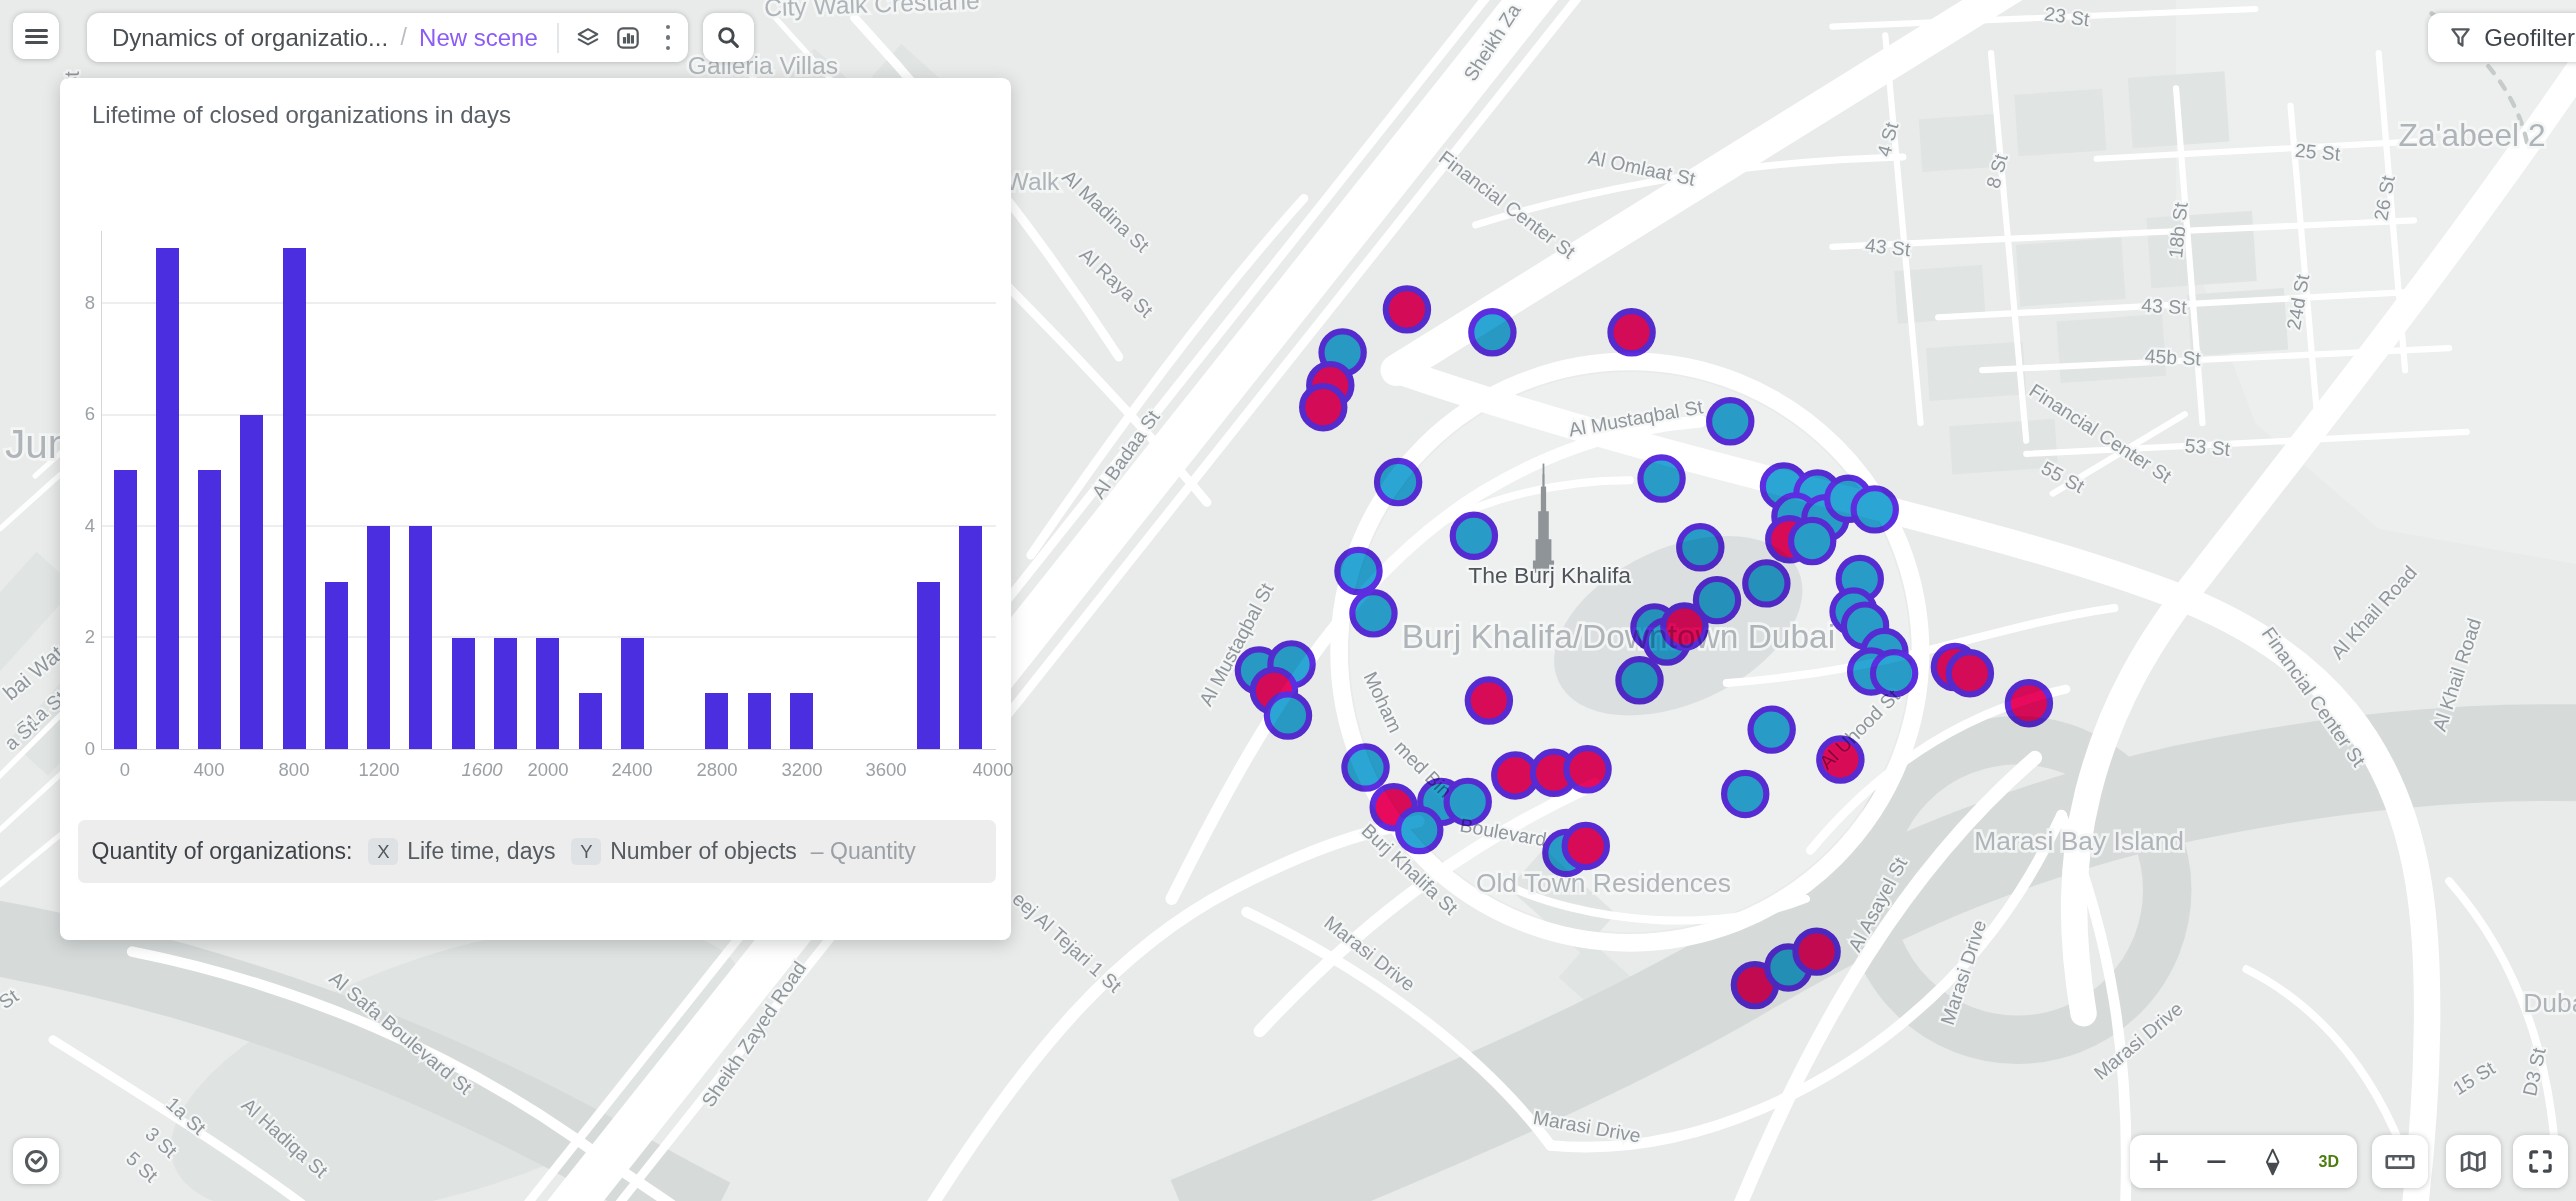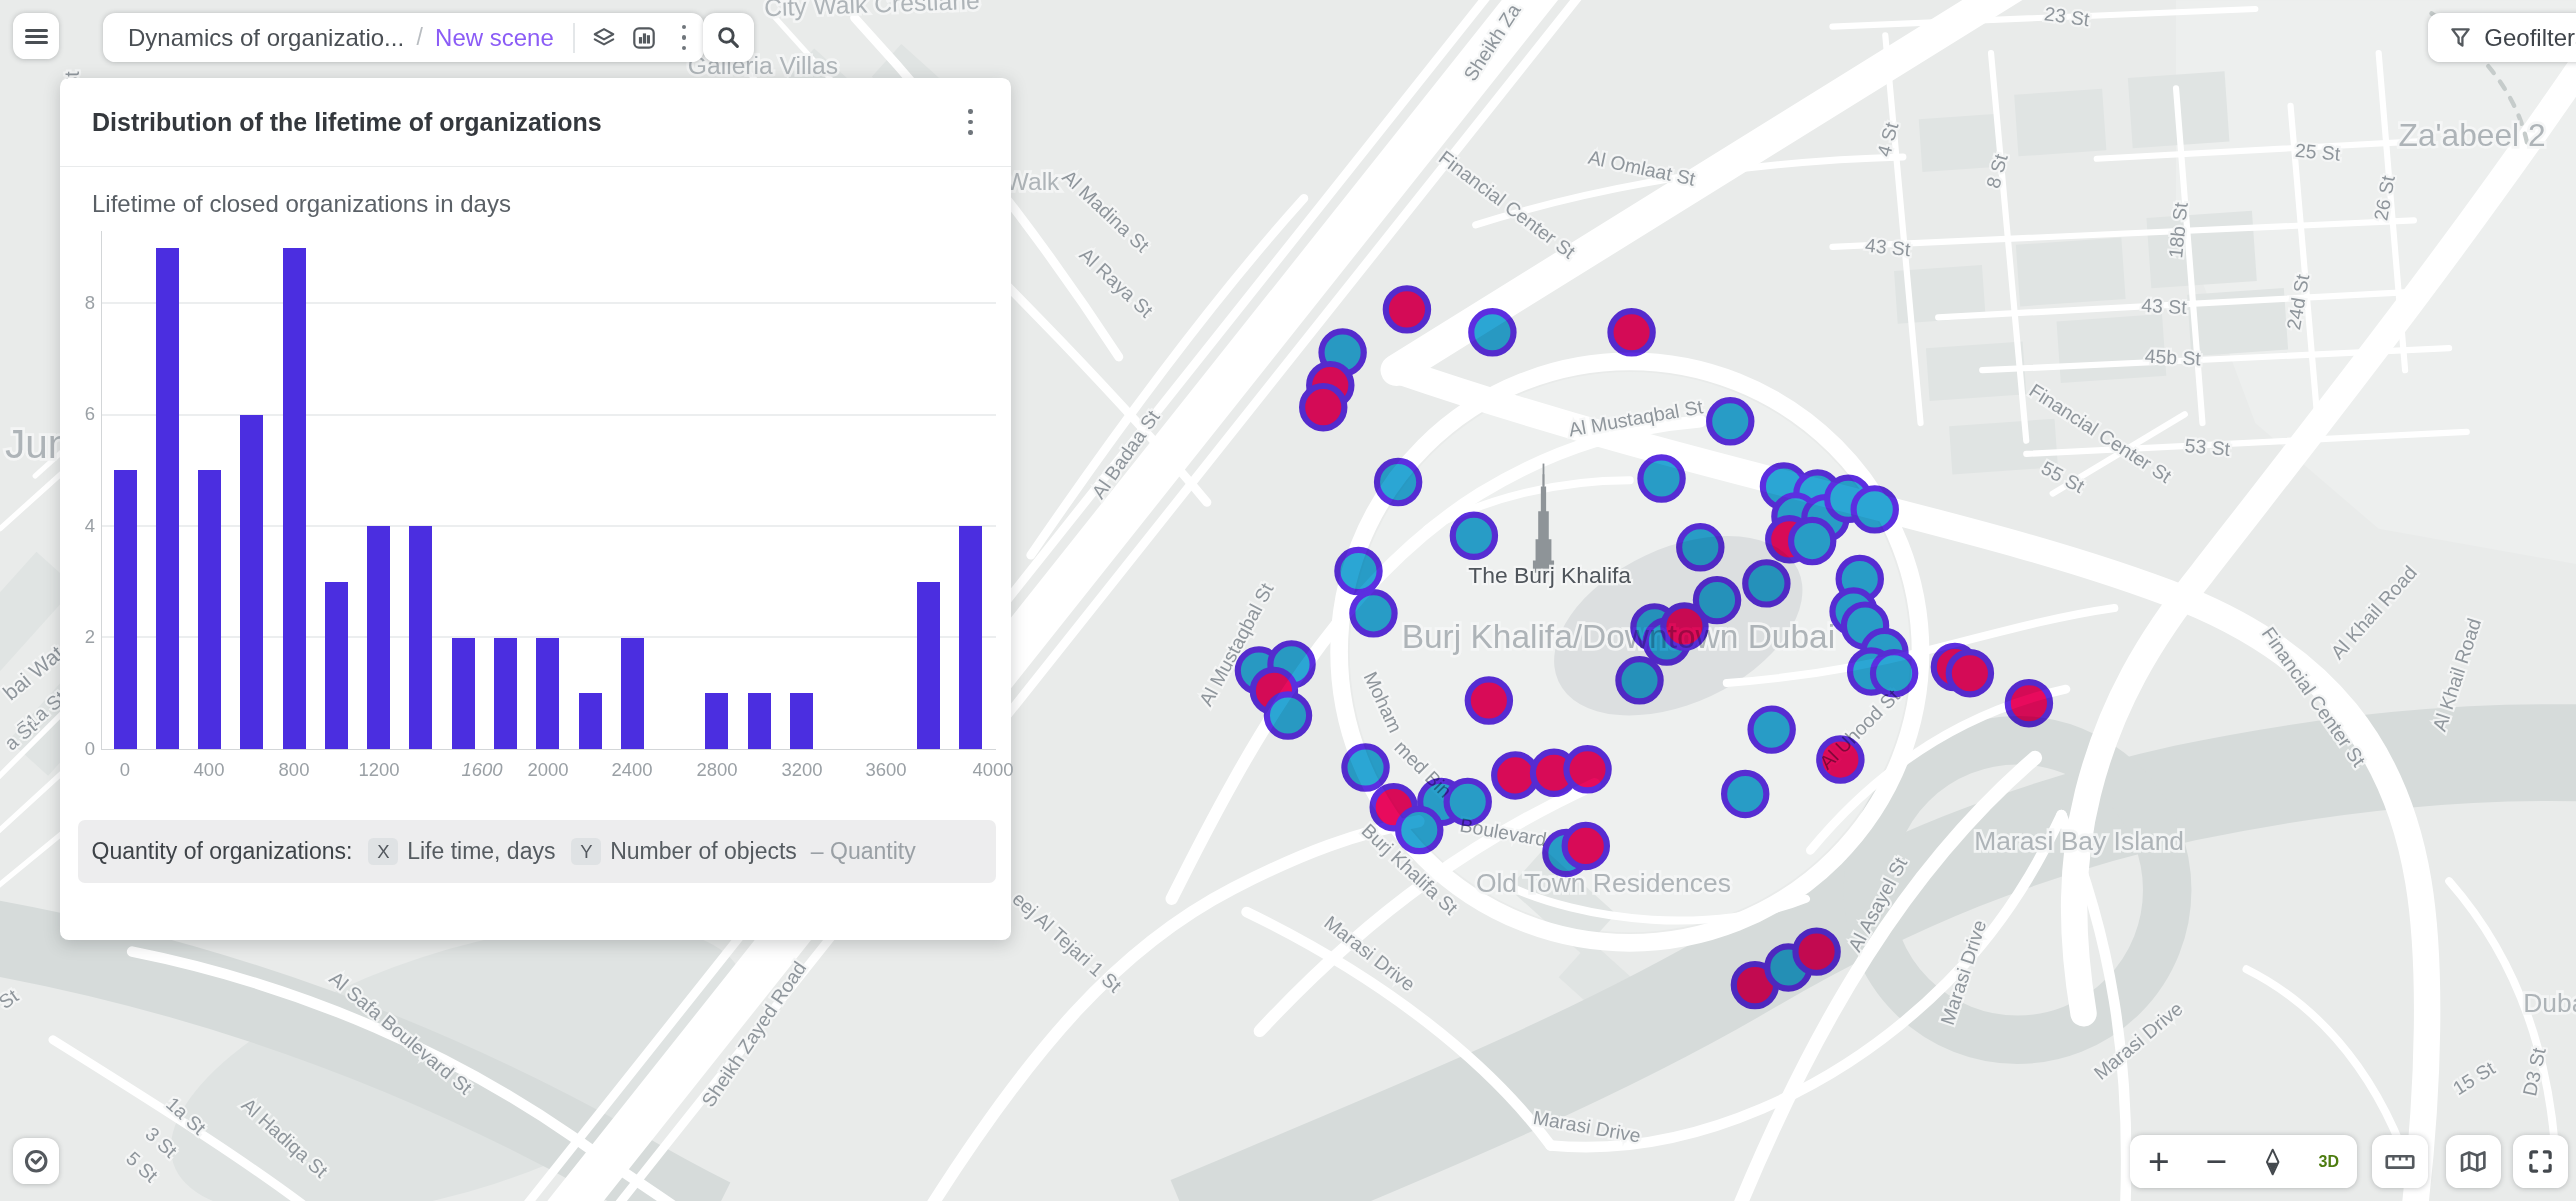--- a/index.html
+++ b/index.html
@@ -283,21 +283,21 @@
   </svg>
 
   <div class="btn" style="left:13.2px;top:13.2px;width:46px;height:46px;">
     <div>
       <div class="hline"></div>
         <div class="hline"></div>
         <div class="hline"></div>
     </div>
   </div>
 
-  <div class="pill" style="left:103px;top:13.2px;width:601px;height:49px;padding:0;justify-content:flex-end;">
+  <div class="pill" style="left:87px;top:13.2px;width:601px;height:49px;padding:0;justify-content:flex-end;">
     <span class="tb-text" style="margin-left:25px;">Dynamics of organizatio...</span>
     <span class="tb-sep">/</span>
     <span class="tb-text tb-scene">New scene</span>
     <span class="vdiv"></span>
     <span class="icbtn">
       <svg width="24" height="21" viewBox="0 0 26 22">
         <path d="M13,2 L23,7.5 L13,13 L3,7.5 Z" fill="none" stroke="#54595e" stroke-width="2.3" stroke-linejoin="round"></path>
         <path d="M3,13 L13,18.5 L23,13" fill="none" stroke="#54595e" stroke-width="2.3" stroke-linejoin="round" stroke-linecap="round"></path>
       </svg>
     </span>
@@ -326,30 +326,20 @@
   </div>
 
   <div class="pill" style="left:2428px;top:13.2px;height:49px;padding:0 21px;">
     <svg width="23" height="23" viewBox="0 0 24 24" style="margin-right:12.3px;">
       <path d="M3.5,3.5 H20.5 L14,12 V20.5 L10,17.5 V12 Z" fill="none" stroke="#54595e" stroke-width="2.4" stroke-linejoin="round"></path>
     </svg>
     <span class="tb-text" style="color:#3f444a;">Geofilters</span>
   </div>
 
   <div class="panel">
-    <div class="panel-header">
-      <span class="panel-title">Distribution of the lifetime of organizations</span>
-      <span class="kebab-btn">
-        <span class="kebab-dots">
-            <i></i>
-            <i></i>
-            <i></i>
-          </span>
-      </span>
-    </div>
     <div class="panel-sub">Lifetime of closed organizations in days</div>
 
     <div class="plot" id="plot">
         <div class="ytick" style="bottom: -10.6px;">0</div>
         <div class="grid" style="bottom: 111px;"></div>
         <div class="ytick" style="bottom: 101px;">2</div>
         <div class="grid" style="bottom: 222px;"></div>
         <div class="ytick" style="bottom: 212px;">4</div>
         <div class="grid" style="bottom: 333px;"></div>
         <div class="ytick" style="bottom: 324px;">6</div>

